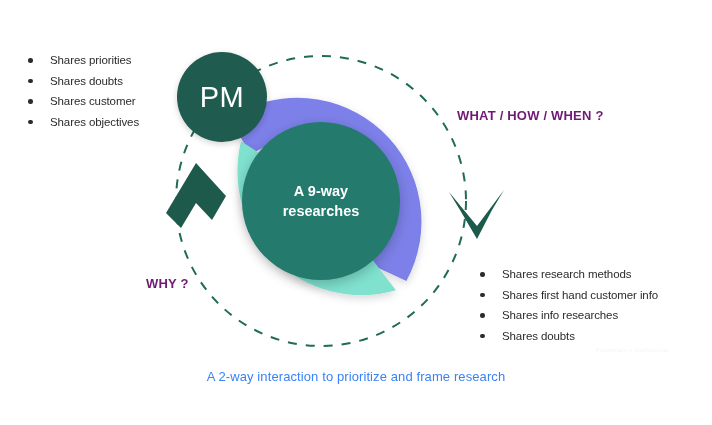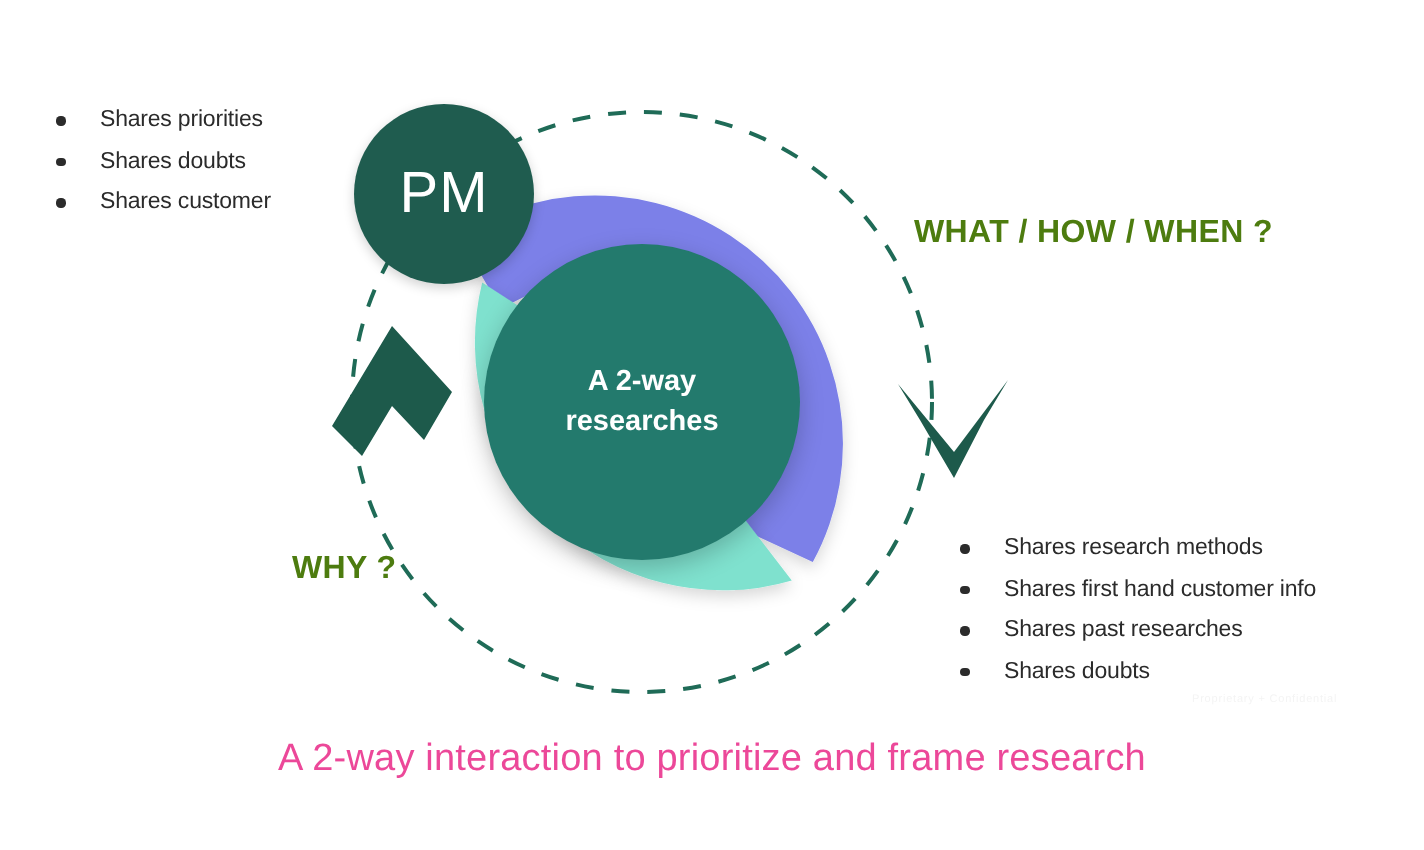--- a/index.html
+++ b/index.html
@@ -95,38 +95,38 @@
     color: #ffffff;
     font-size: 14.5px;
     font-weight: bold;
     line-height: 20px;
     text-align: center;
   }
 
   
   .side-label {
     position: absolute;
-    font-size: 16px;
+    font-size: 13px;
     font-weight: bold;
-    color: #4d7c0f;
+    color: #701a75;
     white-space: nowrap;
     letter-spacing: 0.2px;
   }
   #label-what { left: 457px; top: 108px; }
   #label-why  { left: 146px; top: 276px; }
 
   
   #caption {
     position: absolute;
     left: 0;
     top: 369px;
     width: 712px;
     text-align: center;
-    font-size: 19px;
-    color: #ec4899;
+    font-size: 13px;
+    color: #3b82f6;
     letter-spacing: 0.1px;
   }
 
   
   #watermark {
     position: absolute;
     left: 596px;
     top: 347px;
     font-size: 5.5px;
     color: #f4f4f4;
@@ -161,40 +161,41 @@
              A 83 83 0 0 1 267.6 158.4
              Z" fill="#7fe1ce" filter="url(#ringShadow)"></path>
 
     <path d="M 166 213 L 196 163 L 226 196 L 212 220 L 196 203 L 181 228 Z" fill="#1d5a4b"></path>
 
     <path d="M 449 192 L 477 226 L 504 190 L 492 210 L 477 239 L 460 210 Z" fill="#1d5a4b"></path>
   </svg>
 
   <div id="circle-center">
     <div class="center-text">
-      <span>A 2-way</span><br>
+      <span>A 9-way</span><br>
       <span>researches</span>
     </div>
   </div>
 
   <div id="circle-pm" class="role-circle">
     <span class="role-label">PM</span>
   </div>
 
 
   <ul id="list-pm" class="bullet-list">
     <li><span class="dot"></span><span>Shares priorities</span></li>
     <li><span class="dot"></span><span>Shares doubts</span></li>
     <li><span class="dot"></span><span>Shares customer</span></li>
+    <li><span class="dot"></span><span>Shares objectives</span></li>
   </ul>
 
   <ul id="list-ur" class="bullet-list">
     <li><span class="dot"></span><span>Shares research methods</span></li>
     <li><span class="dot"></span><span>Shares first hand customer info</span></li>
-    <li><span class="dot"></span><span>Shares past researches</span></li>
+    <li><span class="dot"></span><span>Shares info researches</span></li>
     <li><span class="dot"></span><span>Shares doubts</span></li>
   </ul>
 
   <div id="label-what" class="side-label">WHAT / HOW / WHEN ?</div>
   <div id="label-why" class="side-label">WHY ?</div>
 
   <div id="caption">A 2-way interaction to prioritize and frame research</div>
 
   <div id="watermark">Proprietary + Confidential</div>
 

